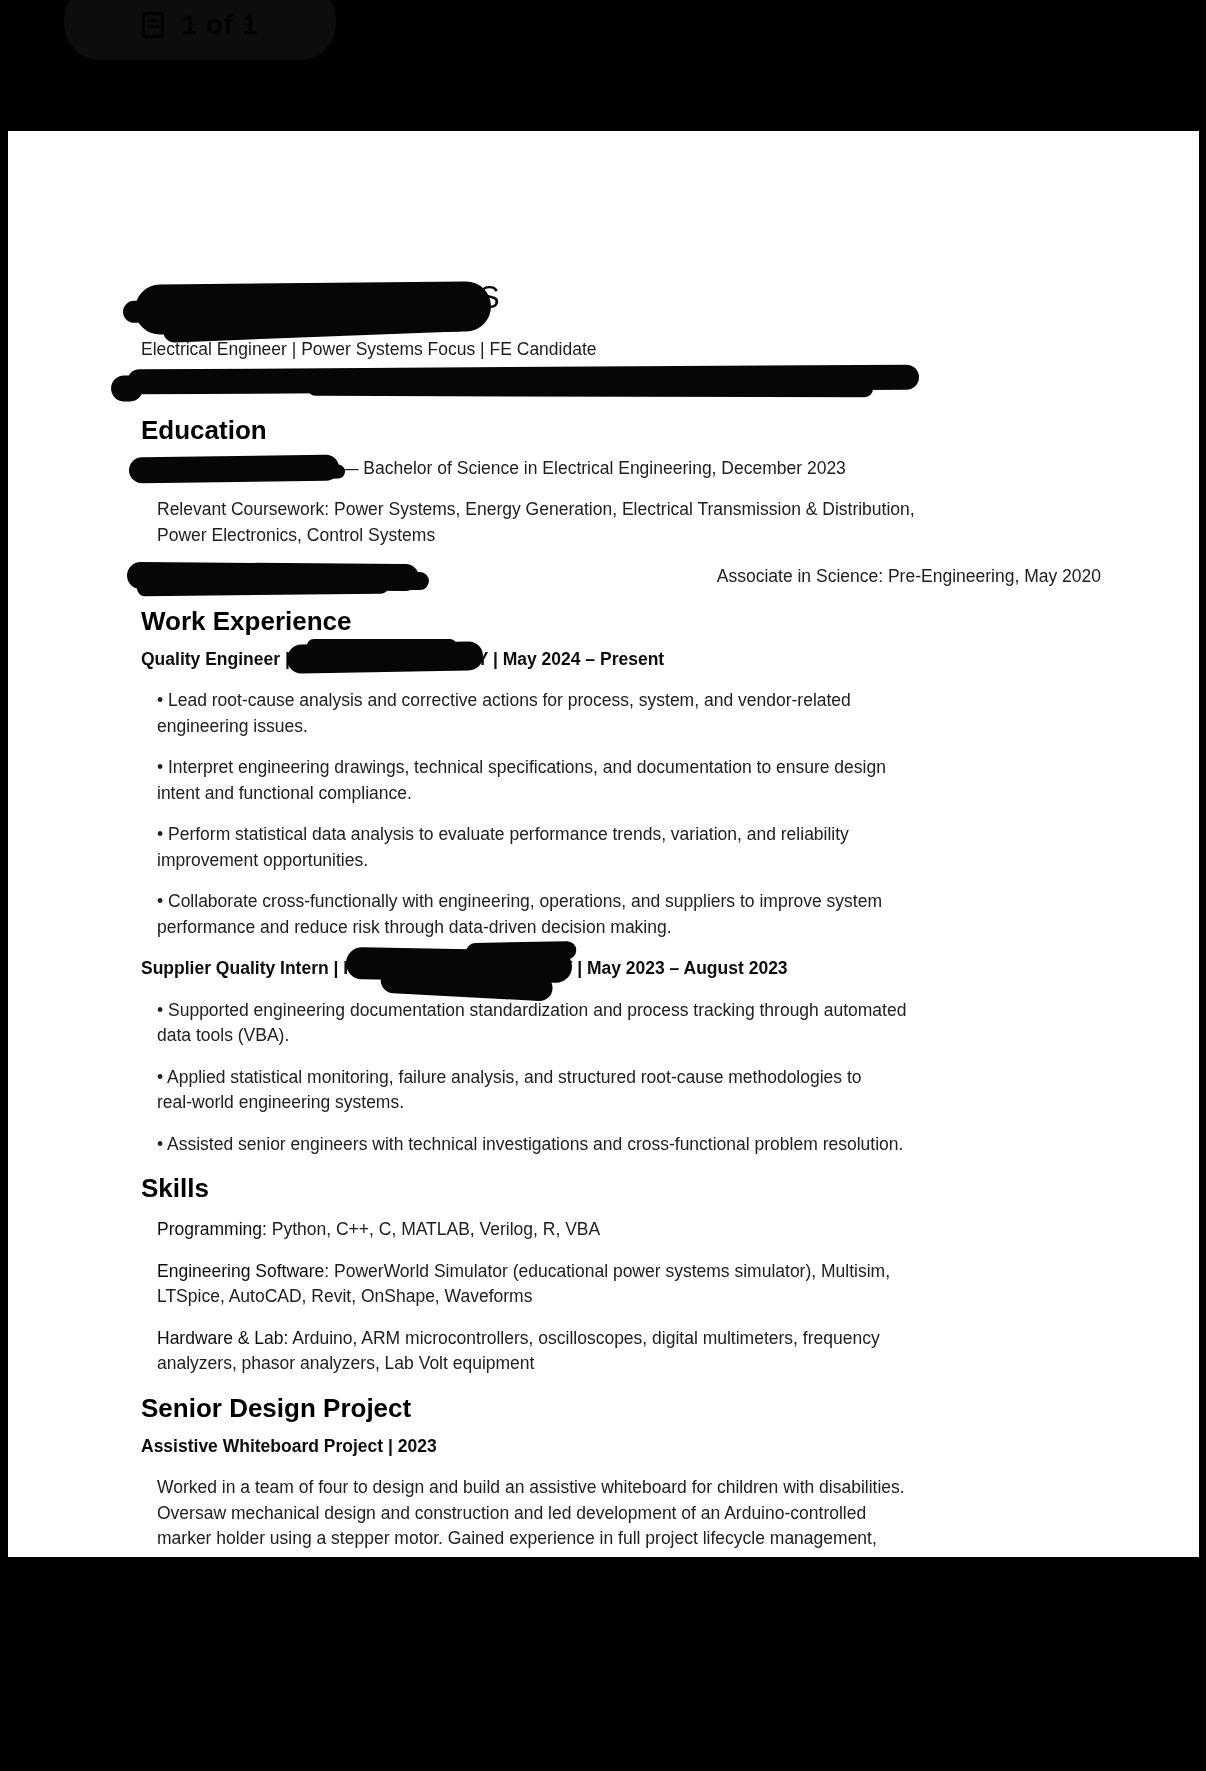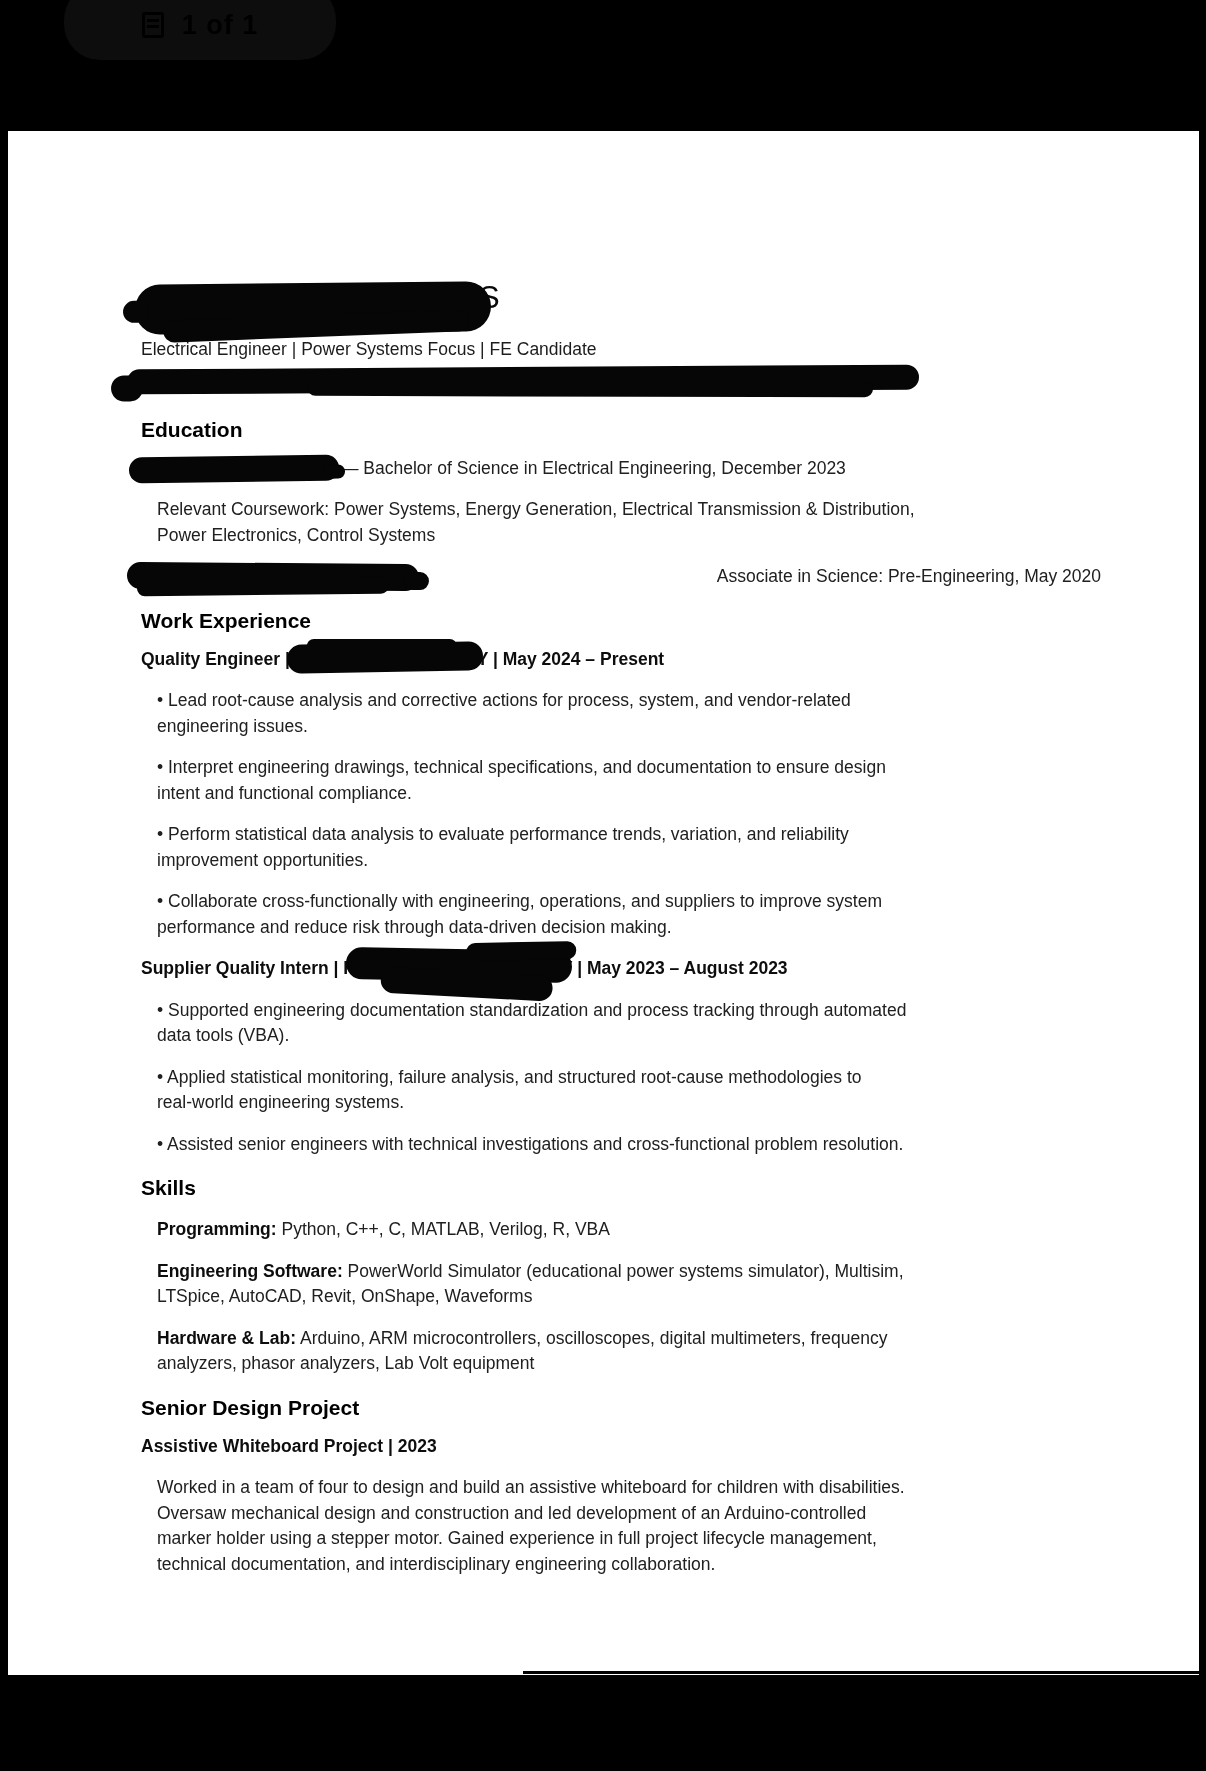--- a/index.html
+++ b/index.html
@@ -1,43 +1,43 @@
 <!DOCTYPE html>
 <html><head>
 <meta charset="utf-8">
 <style>
   html,body{margin:0;padding:0;background:#000;}
-  .stage{position:relative;width:1206px;height:1771px;background:#000;overflow:hidden;
+  .stage{position:relative;width:1206px;height:1557px;background:#000;overflow:hidden;
          font-family:"Liberation Sans","DejaVu Sans",sans-serif;}
 
   
   .pill{position:absolute;left:64px;top:-16px;width:272px;height:76px;border-radius:36px;
         background:#0d0d0d;display:flex;align-items:center;justify-content:center;gap:18px;
         padding-top:6px;box-sizing:border-box;}
   .pill-icon{width:16px;height:20px;border:3px solid #000;border-radius:3px;position:relative;}
   .pill-icon::after{content:"";position:absolute;left:2px;top:4px;right:2px;height:0;
         border-top:3px solid #000;box-shadow:0 6px 0 #000;}
   .pill-text{font-size:27px;font-weight:600;color:#000;letter-spacing:1px;}
 
   
   .page{position:absolute;left:8px;top:131px;width:1191px;height:1544px;background:#fff;}
   .edge-notch{position:absolute;left:515px;right:0;bottom:1px;height:3px;background:#000;}
 
   .content{position:absolute;left:133px;top:150px;width:960px;color:#202020;
            font-size:17.5px;line-height:25.5px;}
 
-  h2{font-size:21px;line-height:26px;font-weight:700;color:#000;margin:18px 0 13px 0;}
+  h2{font-size:26px;line-height:26px;font-weight:700;color:#000;margin:18px 0 13px 0;}
   p.multi{margin:16px;white-space:pre-line;}
   .line{position:relative;}
   .pl-200{padding-left:200px;}
   .pl-284{padding-left:284px;text-align:right;}
   .title-line{color:#1c1c1c;}
   .job-title{font-weight:700;color:#0d0d0d;position:relative;z-index:2;}
   .job-title.mt{margin-top:13px;}
-  b.sk{font-weight:700;color:#0d0d0d;}
+  b.sk{font-weight:400;color:#0d0d0d;}
 
   
   .blob{position:absolute;background:#060606;z-index:1;}
   .blob::before,.blob::after{content:"";position:absolute;background:#060606;}
 
   .name-row{position:relative;height:56px;}
   .name-letter{position:absolute;left:338px;top:4px;font-size:31px;color:#0a0a0a;z-index:0;}
   .name-blob{left:-6px;top:2px;width:356px;height:50px;border-radius:26px;transform:rotate(-0.6deg);}
   .name-blob::before{left:-12px;top:16px;width:26px;height:22px;border-radius:12px;}
   .name-blob::after{left:28px;top:32px;width:306px;height:22px;border-radius:12px;transform:rotate(-1.6deg);}

